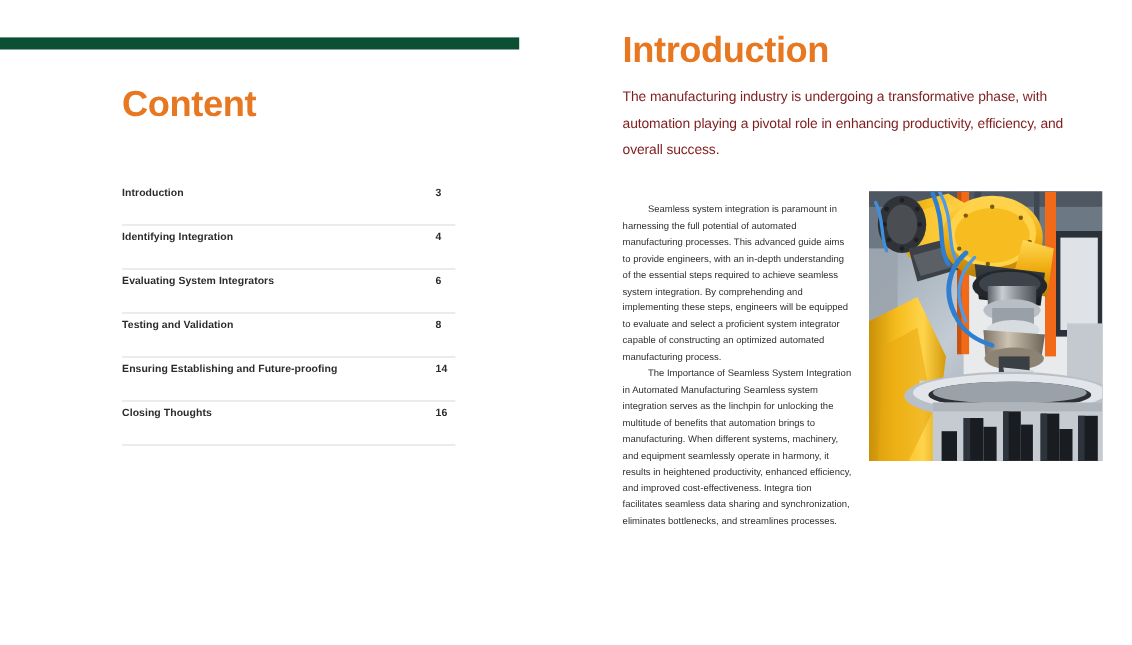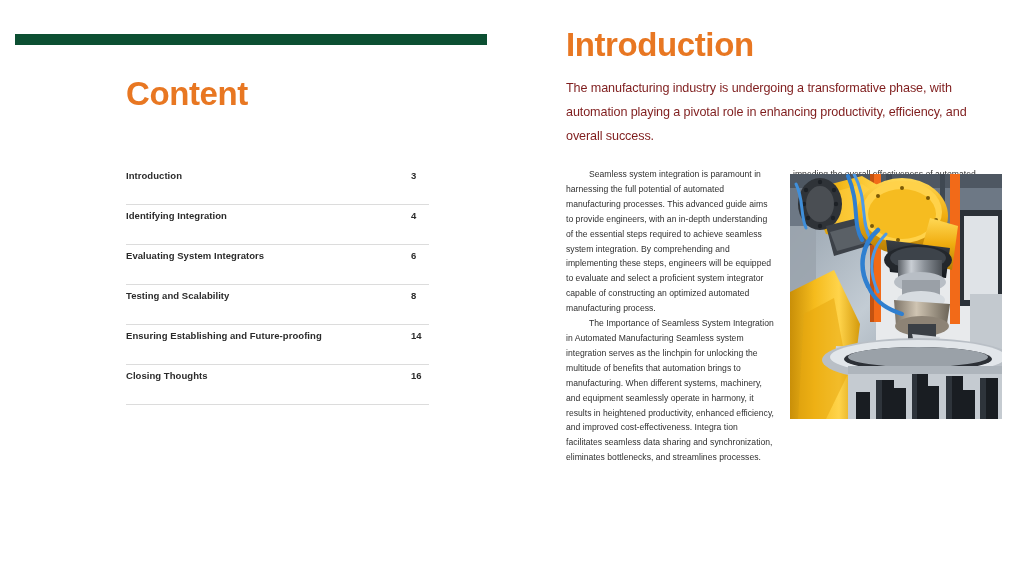--- a/index.html
+++ b/index.html
@@ -22,21 +22,20 @@
   }
 
   
   .page-left {
     position: absolute;
     left: 0;
     top: 0;
     width: 520px;
     height: 452px;
     background: #ffffff;
-    margin-left: 15px;
   }
 
   .green-rule {
     position: absolute;
     left: 0;
     top: 34px;
     width: 472px;
     height: 11px;
     background: #0c4f32;
   }
@@ -121,21 +120,21 @@
   .cols {
     position: absolute;
     left: 46px;
     top: 167px;
     width: 435px;
     height: 419px;
   }
 
   .col {
     position: absolute;
-    top: 0;
+    top: 16px;
     width: 208px;
   }
   .col-a { left: 0; }
   .col-b { left: 227px; }
 
   .body-p {
     font-size: 8.6px;
     color: #2f2f2f;
     line-height: 14.9px;
     margin: 0 0 0 0;
@@ -179,21 +178,21 @@
       </div>
 
       <div class="toc-row">
         <span class="toc-label">Evaluating System Integrators</span>
         <span class="toc-page">6</span>
       </div>
 
 
 
       <div class="toc-row">
-        <span class="toc-label">Testing and Scalability</span>
+        <span class="toc-label">Testing and Validation</span>
         <span class="toc-page">8</span>
       </div>
 
       <div class="toc-row">
         <span class="toc-label">Ensuring Establishing and Future-proofing</span>
         <span class="toc-page">14</span>
       </div>
 
       <div class="toc-row">
         <span class="toc-label">Closing Thoughts</span>

